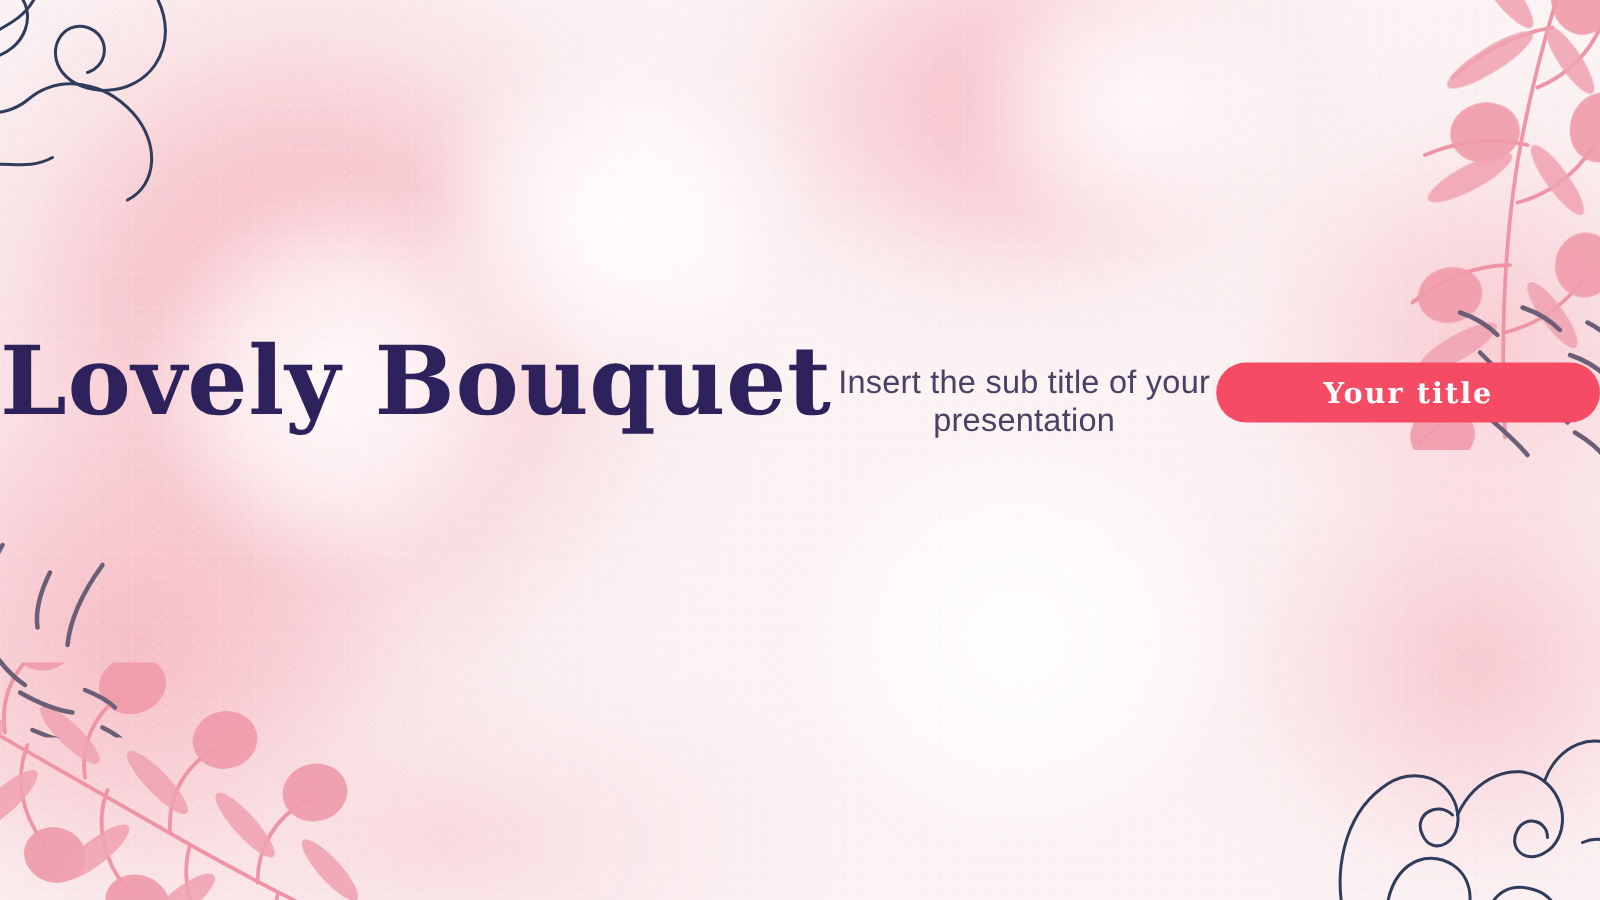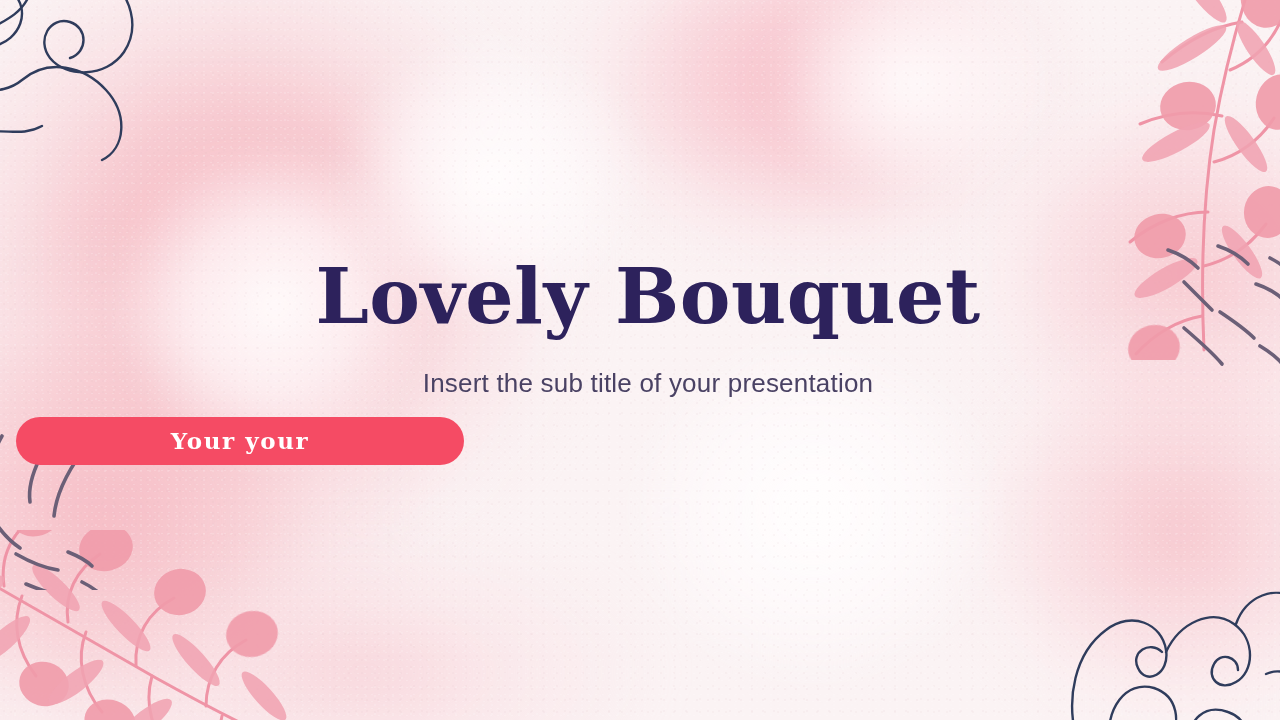--- a/index.html
+++ b/index.html
@@ -159,25 +159,25 @@
   .orn-tl   { left: -46px;  top: -46px;  width: 230px; height: 210px; }
   .orn-br   { right: -20px; bottom: -28px; width: 230px; height: 200px; }
   .orn-tr   { right: -6px;  top: -70px;  width: 190px; height: 430px; }
   .orn-bl   { left: -40px;  bottom: -40px; width: 340px; height: 230px; }
   .orn-dash-l { left: -14px; top: 430px; width: 150px; height: 160px; }
   .orn-dash-r { right: -6px; top: 228px; width: 130px; height: 150px; }
 
   
   .content {
     position: absolute;
-    left: 16px;
+    left: 0;
     right: 0;
     top: 258px;
     display: flex;
-    flex-direction: column;
+    align-items: center;
   }
   .title {
     margin: 0;
     font-family: "DejaVu Serif", "Liberation Serif", serif;
     font-weight: 700;
     font-size: 76px;
     line-height: 1.02;
     letter-spacing: 0.5px;
     color: #2d225c;
     text-align: center;
@@ -347,16 +347,16 @@
       <path d="M100 56 C 112 60, 122 66, 130 74"></path>
       <path d="M64 84 C 76 92, 88 100, 98 110"></path>
       <path d="M28 100 C 42 112, 56 124, 66 136"></path>
       <path d="M104 118 C 114 124, 122 130, 128 138"></path>
     </svg>
   </div>
 
   <div class="content">
     <h1 class="title">Lovely Bouquet</h1>
     <p class="subtitle">Insert the sub title of your presentation</p>
-    <button class="name-button">Your your</button>
+    <button class="name-button">Your title</button>
   </div>
 
 </div>
 
 </body></html>

